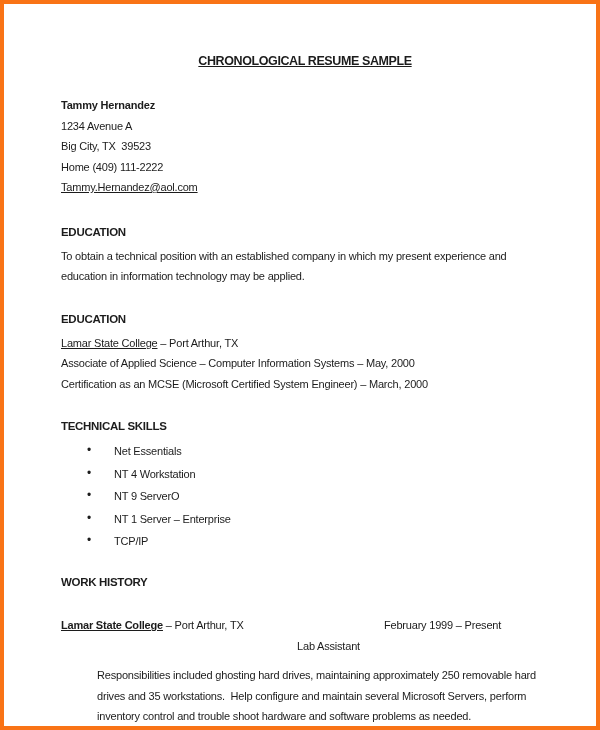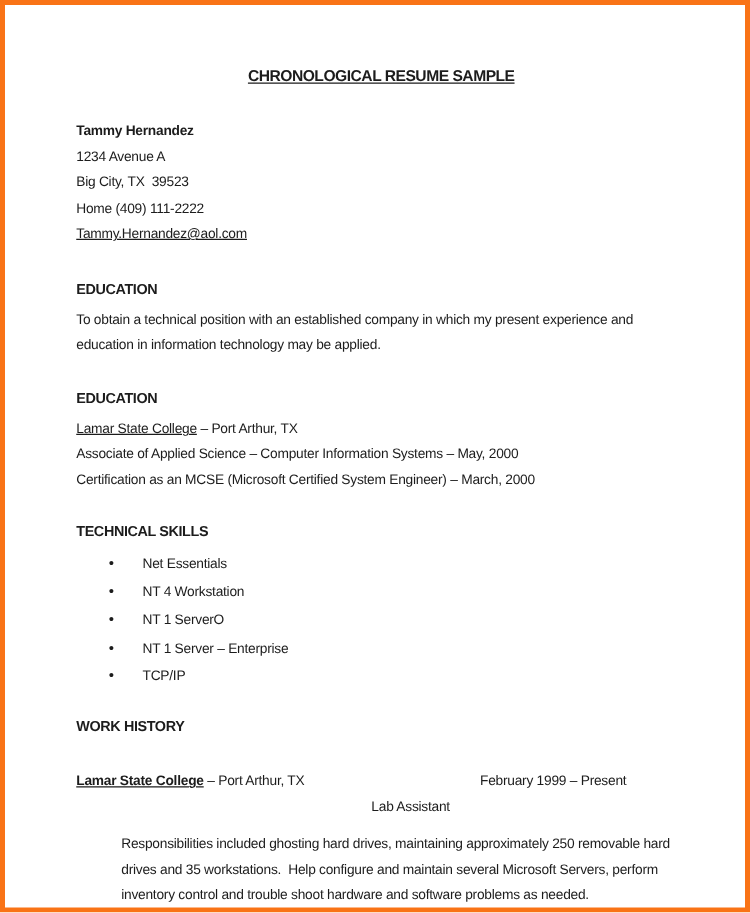--- a/index.html
+++ b/index.html
@@ -111,21 +111,21 @@
       <div class="txt">Associate of Applied Science – Computer Information Systems – May, 2000</div>
       <div class="txt">Certification as an MCSE (Microsoft Certified System Engineer) – March, 2000</div>
     </div>
   </div>
 
   <div class="sec-skills">
     <h2 class="section-heading txt">TECHNICAL SKILLS</h2>
     <ul class="skills-list">
       <li><span class="bullet">•</span><span class="txt">Net Essentials</span></li>
       <li><span class="bullet">•</span><span class="txt">NT 4 Workstation</span></li>
-      <li><span class="bullet">•</span><span class="txt">NT 1 ServerO</span></li>
+      <li><span class="bullet">•</span><span class="txt">NT 9 ServerO</span></li>
       <li><span class="bullet">•</span><span class="txt">NT 1 Server – Enterprise</span></li>
       <li><span class="bullet">•</span><span class="txt">TCP/IP</span></li>
     </ul>
   </div>
 
   <div class="sec-work">
     <h2 class="section-heading txt">WORK HISTORY</h2>
     <div class="work-entry-row">
       <span class="employer-name txt">Lamar State College</span><span class="txt"> – Port Arthur, TX</span>
       <span class="work-dates txt">February 1999 – Present</span>

